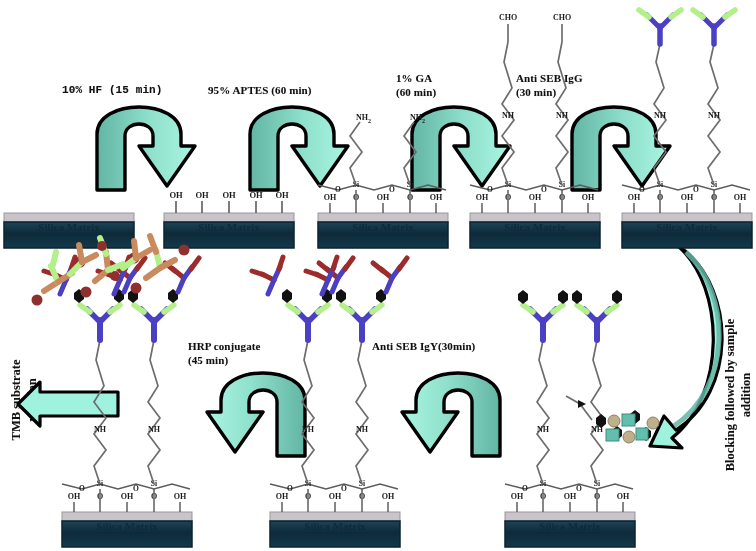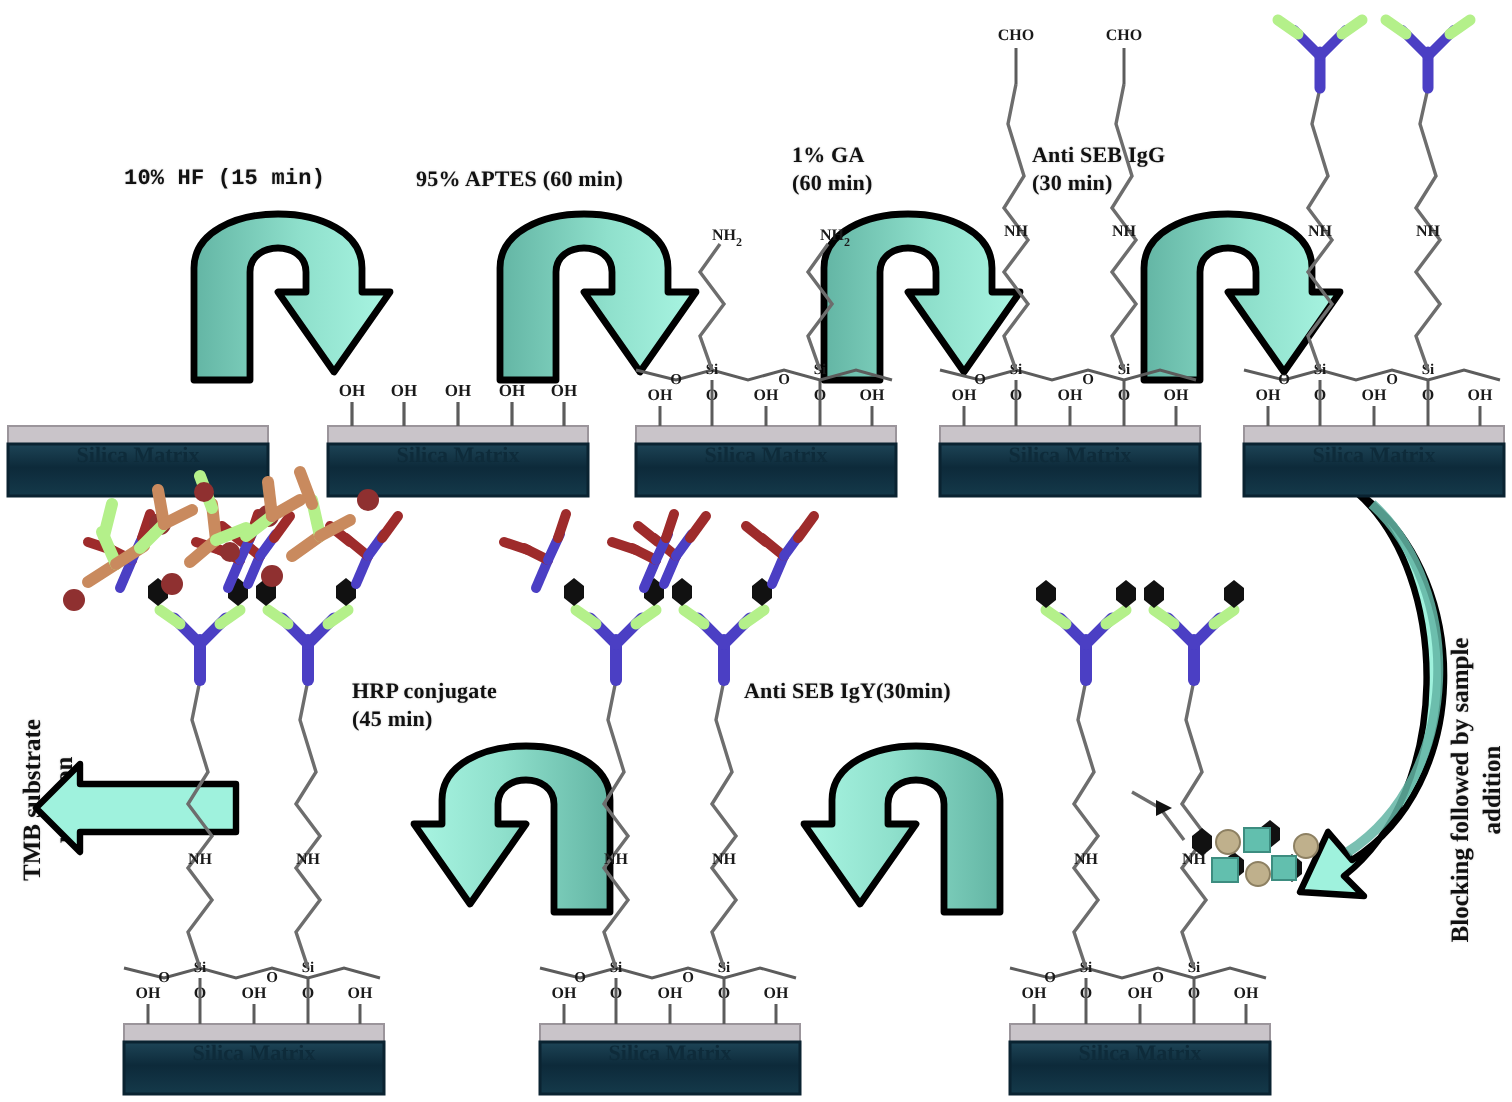--- a/index.html
+++ b/index.html
@@ -44,21 +44,21 @@
 
 <div id="stage">
 
   <div class="lbl" style="left:62px;top:84px;width:160px;font-family:Liberation Mono, monospace;">10% HF (15 min)</div>
   <div class="lbl" style="left:208px;top:84px;width:180px;">95% APTES (60 min)</div>
   <div class="lbl" style="left:396px;top:72px;width:110px;">1% GA
 (60 min)</div>
   <div class="lbl" style="left:516px;top:72px;width:136px;">Anti SEB IgG
 (30 min)</div>
 
-  <div class="lbl" style="left:176px;top:340px;width:138px;">HRP conjugate
+  <div class="lbl" style="left:188px;top:340px;width:138px;">HRP conjugate
 (45 min)</div>
   <div class="lbl" style="left:372px;top:340px;width:160px;">Anti SEB IgY(30min)</div>
 
   <div class="vlbl left" style="left:8px;top:480px;width:160px;">TMB substrate
 reaction</div>
   <div class="vlbl right" style="left:722px;top:510px;width:230px;">Blocking followed by sample
 addition</div>
 
   <svg class="nolayout" width="756" height="551" viewBox="0 0 756 551">
     <defs>

